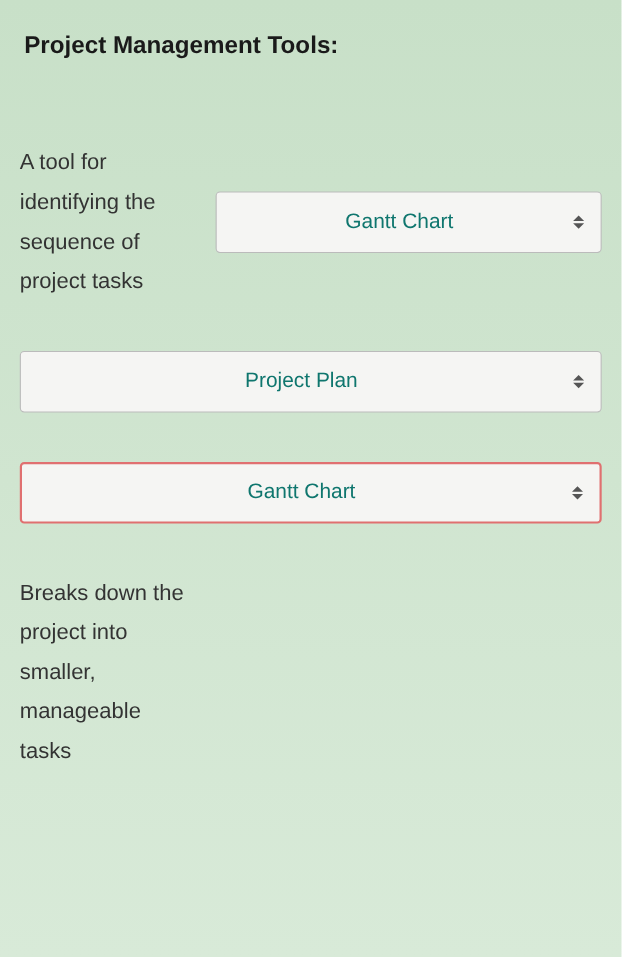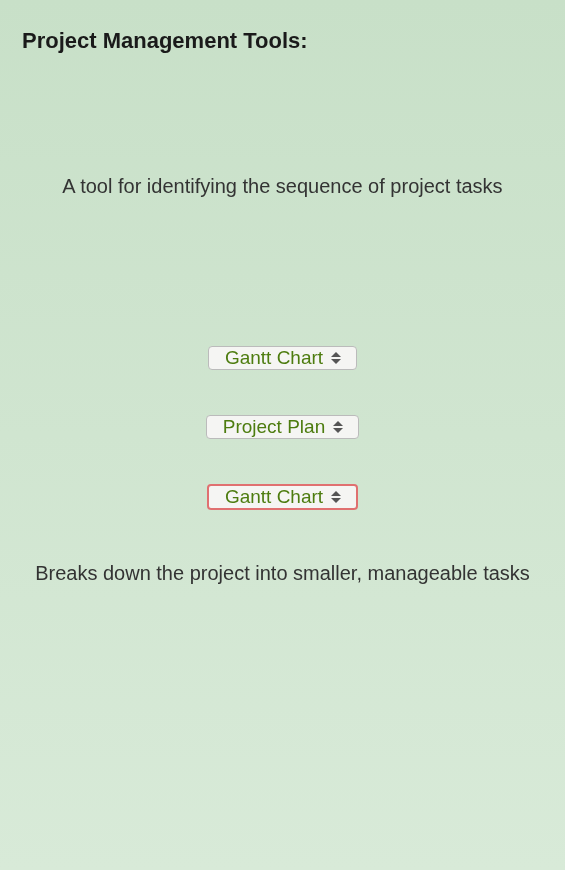--- a/index.html
+++ b/index.html
@@ -13,49 +13,49 @@
       background: linear-gradient(to bottom, #c8e0c8 0%, #d0e5d0 50%, #d8ead8 100%);
       font-family: -apple-system, BlinkMacSystemFont, "Segoe UI", Arial, sans-serif;
       padding: 28px 18px 0 18px;
       color: #2a2a2a;
       overflow: hidden;
     }
     .heading {
       font-size: 22px;
       font-weight: 700;
       color: #1a1a1a;
-      margin-bottom: 114px;
+      margin-bottom: 76px;
       padding-left: 4px;
     }
     .row {
       display: flex;
       align-items: center;
       margin-bottom: 45px;
       gap: 18px;
-      flex-direction: column;
     }
     .desc {
       flex: 0 0 160px;
       font-size: 20px;
       line-height: 1.8;
       color: #333;
     }
     .select-wrap {
       flex: 1;
       position: relative;
       background: #f5f5f3;
       border: 1px solid #bbb;
       border-radius: 4px;
       height: 56px;
       display: flex;
       align-items: center;
       padding: 0 33px 0 16px;
       font-size: 19px;
-      color: #4d7c0f;
+      color: #0f766e;
       cursor: pointer;
+      justify-content: center;
     }
     .select-wrap.highlight {
       border: 2px solid #e07070;
     }
     .select-wrap.small {
       padding-right: 30px;
     }
     .caret {
       position: absolute;
       right: 14px;

